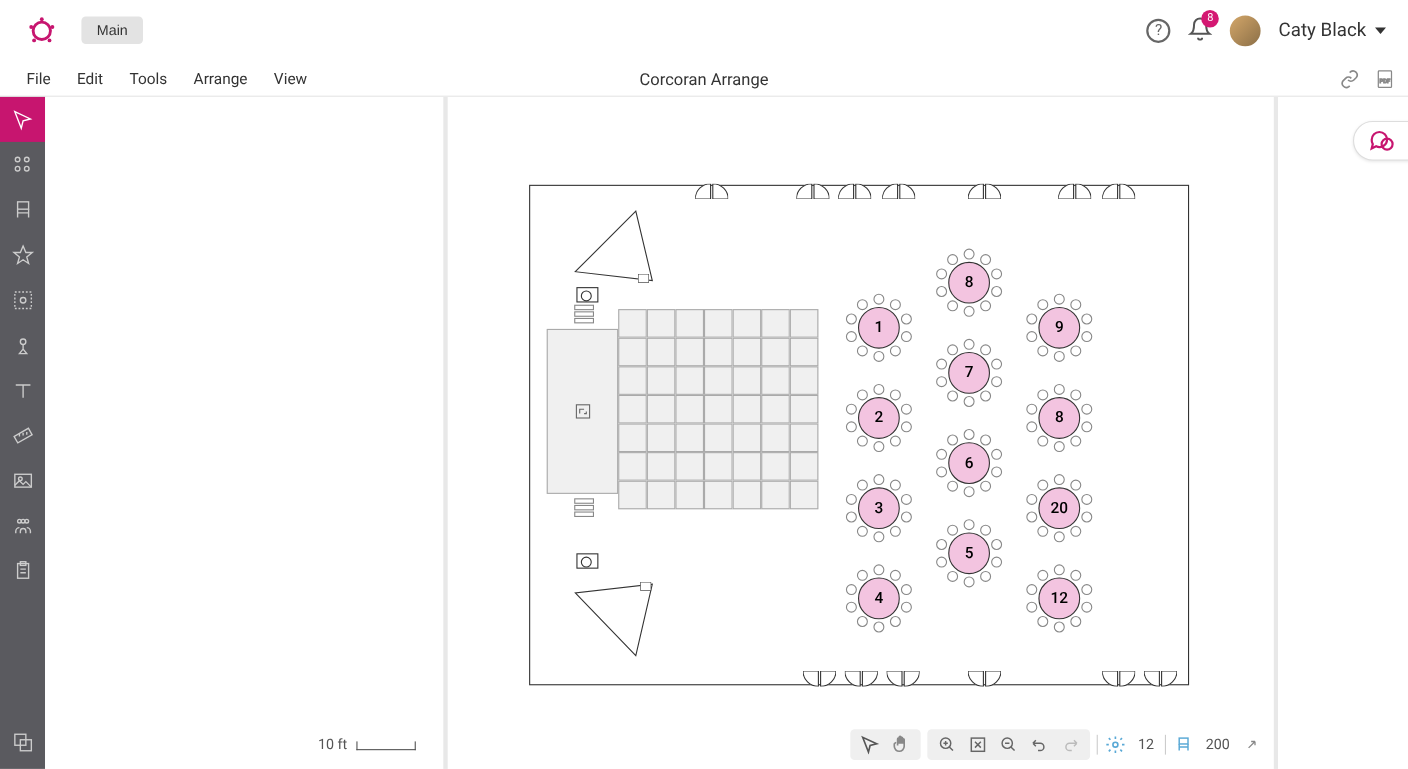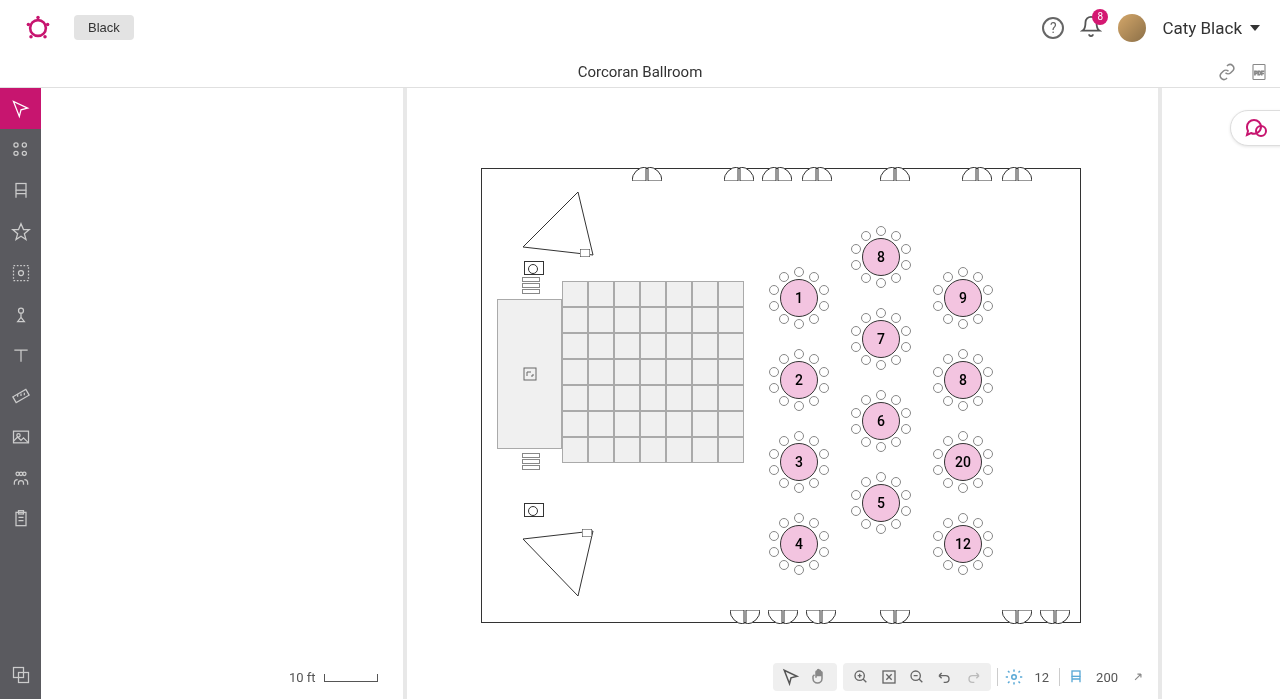--- a/index.html
+++ b/index.html
@@ -58,40 +58,47 @@
 
 <div class="topbar">
   <svg class="logo" viewBox="0 0 32 32">
       <circle cx="16" cy="16" r="9" fill="none" stroke="#c7156f" stroke-width="3"></circle>
       <circle cx="16" cy="4" r="2" fill="#c7156f"></circle>
       <circle cx="27" cy="12" r="2" fill="#c7156f"></circle>
       <circle cx="24" cy="26" r="2" fill="#c7156f"></circle>
       <circle cx="8" cy="26" r="2" fill="#c7156f"></circle>
       <circle cx="5" cy="12" r="2" fill="#c7156f"></circle>
     </svg>
-  <button class="share-btn">Black</button>
+  <button class="share-btn">Main</button>
   <div class="topbar-right">
     <div class="help-ic">?</div>
     <div class="bell">
       <svg viewBox="0 0 24 24" fill="none" stroke="#555" stroke-width="2">
           <path d="M6 8a6 6 0 0112 0c0 7 3 9 3 9H3s3-2 3-9"></path>
           <path d="M10 21a2 2 0 004 0"></path>
         </svg>
       <div class="badge">8</div>
     </div>
     <div class="avatar"></div>
     <div class="user-drop">
       <span>Caty Black</span>
       <span class="caret"></span>
     </div>
   </div>
 </div>
 
 <div class="menubar">
-  <div class="room-name">Corcoran Ballroom</div>
+  <div id="menu-items" style="display: flex;">
+      <div class="menu-item">File</div>
+      <div class="menu-item">Edit</div>
+      <div class="menu-item">Tools</div>
+      <div class="menu-item">Arrange</div>
+      <div class="menu-item">View</div>
+    </div>
+  <div class="room-name">Corcoran Arrange</div>
   <div class="menubar-right">
     <svg class="ic-link" viewBox="0 0 24 24" fill="none" stroke="#888" stroke-width="2">
         <path d="M10 13a5 5 0 007 0l3-3a5 5 0 00-7-7l-1 1"></path>
         <path d="M14 11a5 5 0 00-7 0l-3 3a5 5 0 007 7l1-1"></path>
       </svg>
     <svg class="ic-pdf" viewBox="0 0 24 24" fill="none" stroke="#888" stroke-width="1.5">
         <rect x="4" y="2" width="16" height="20" rx="1"></rect>
         <text x="12" y="16" font-size="7" fill="#888" text-anchor="middle">PDF</text>
       </svg>
   </div>

